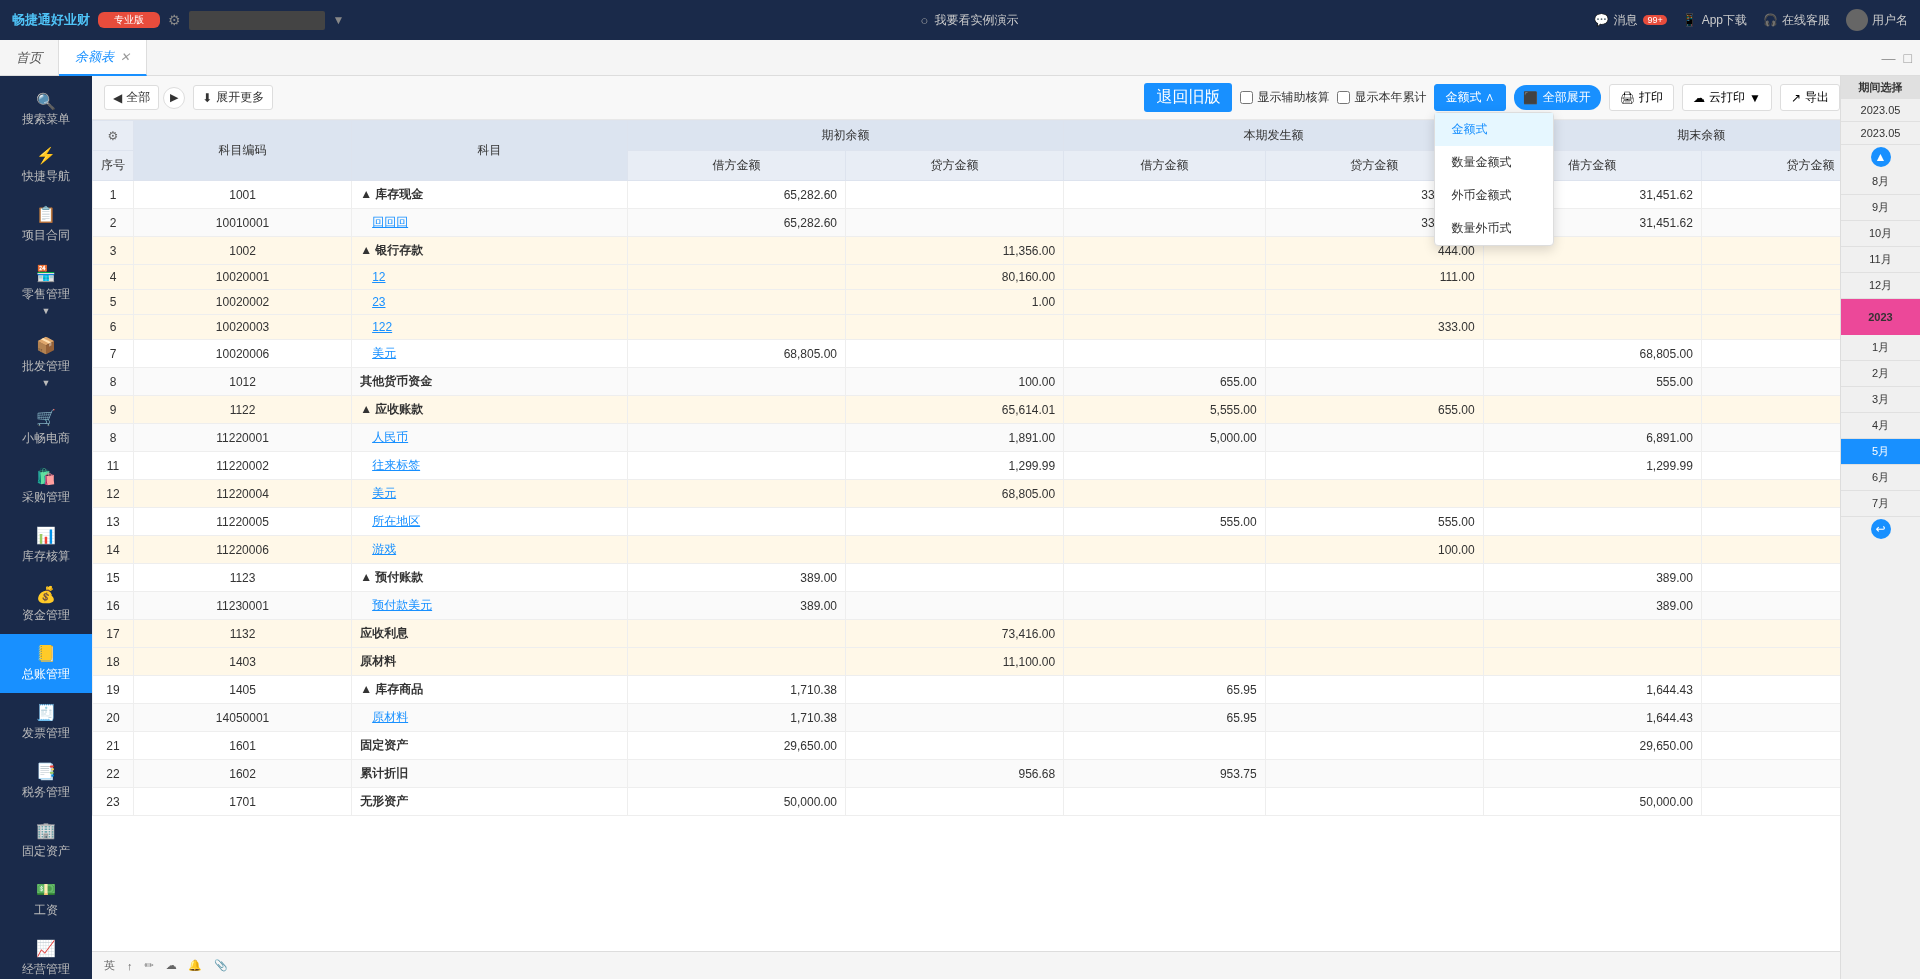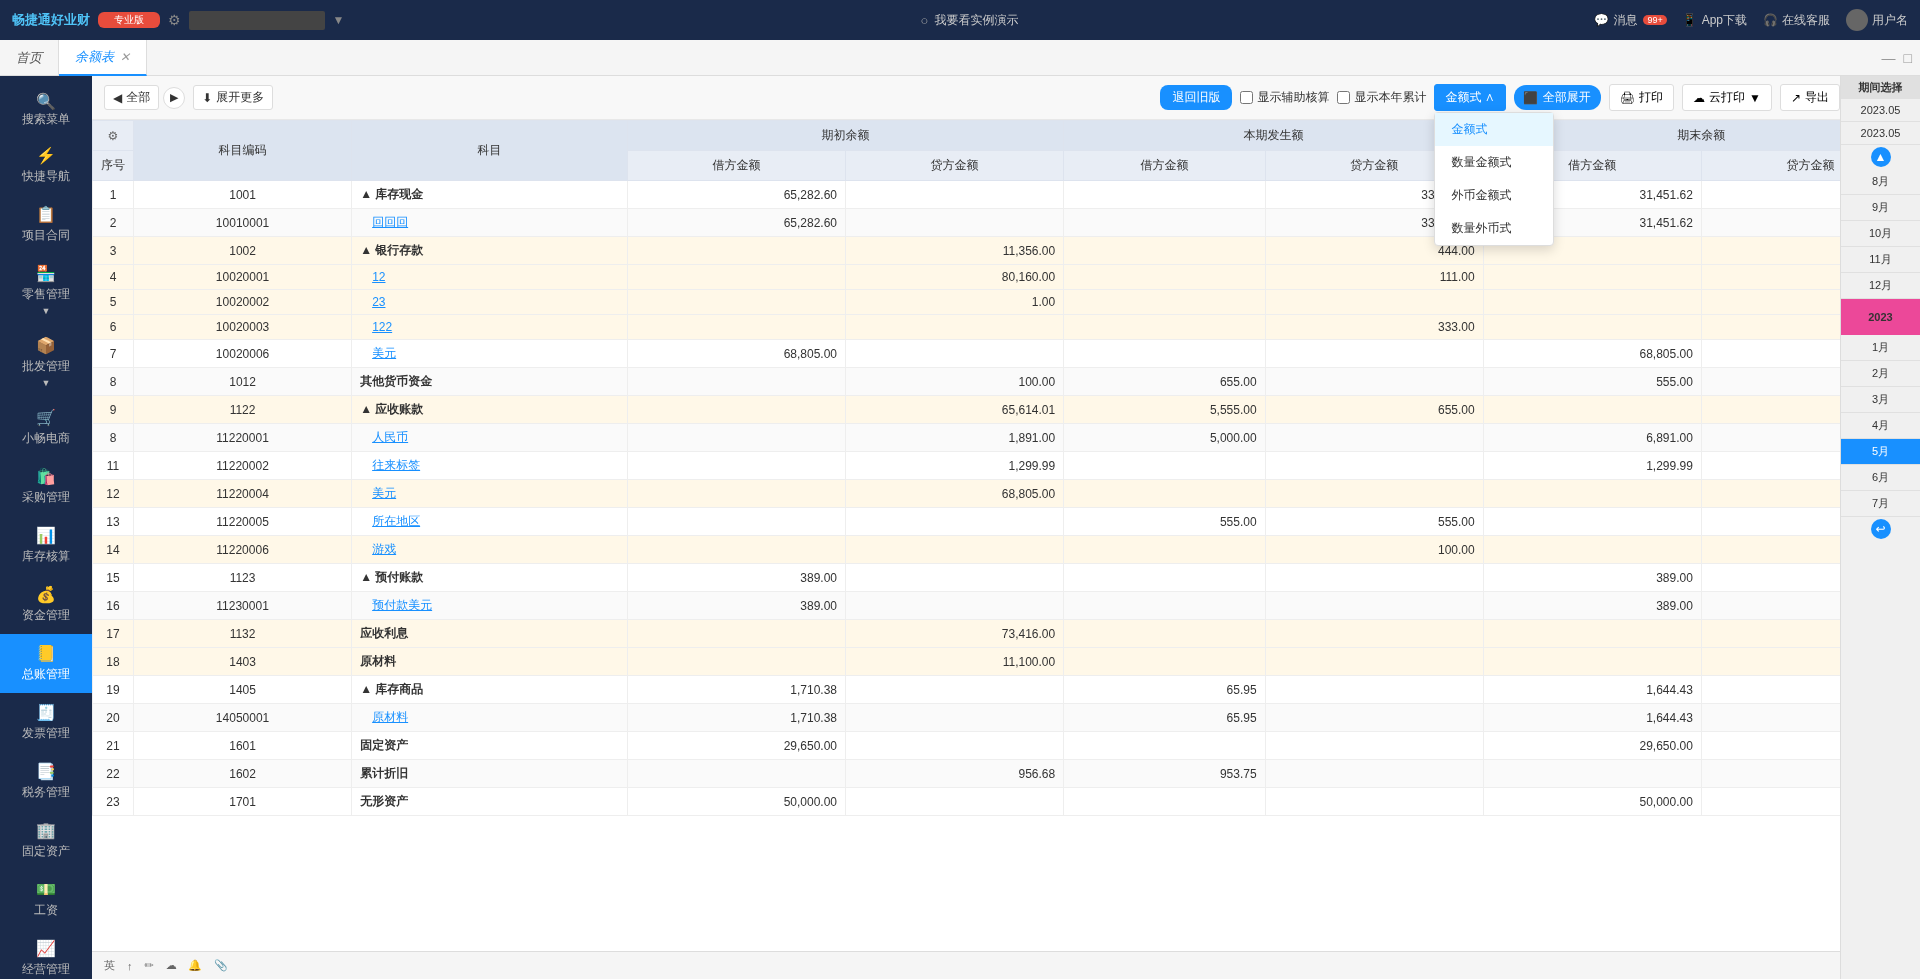--- a/index.html
+++ b/index.html
@@ -147,23 +147,23 @@
       font-size: 12px;
       display: flex;
       align-items: center;
       gap: 4px;
     }
     .btn-primary {
       background: #1890ff;
       color: #fff;
       border: none;
       padding: 4px 12px;
-      border-radius: 8px;
-      cursor: pointer;
-      font-size: 12px;
+      border-radius: 3px;
+      cursor: pointer;
+      font-size: 16px;
     }
     .btn-active {
       background: #1890ff;
       color: #fff;
       border: 1px solid #1890ff;
       padding: 4px 10px;
       border-radius: 3px;
       cursor: pointer;
       font-size: 12px;
       display: flex;

